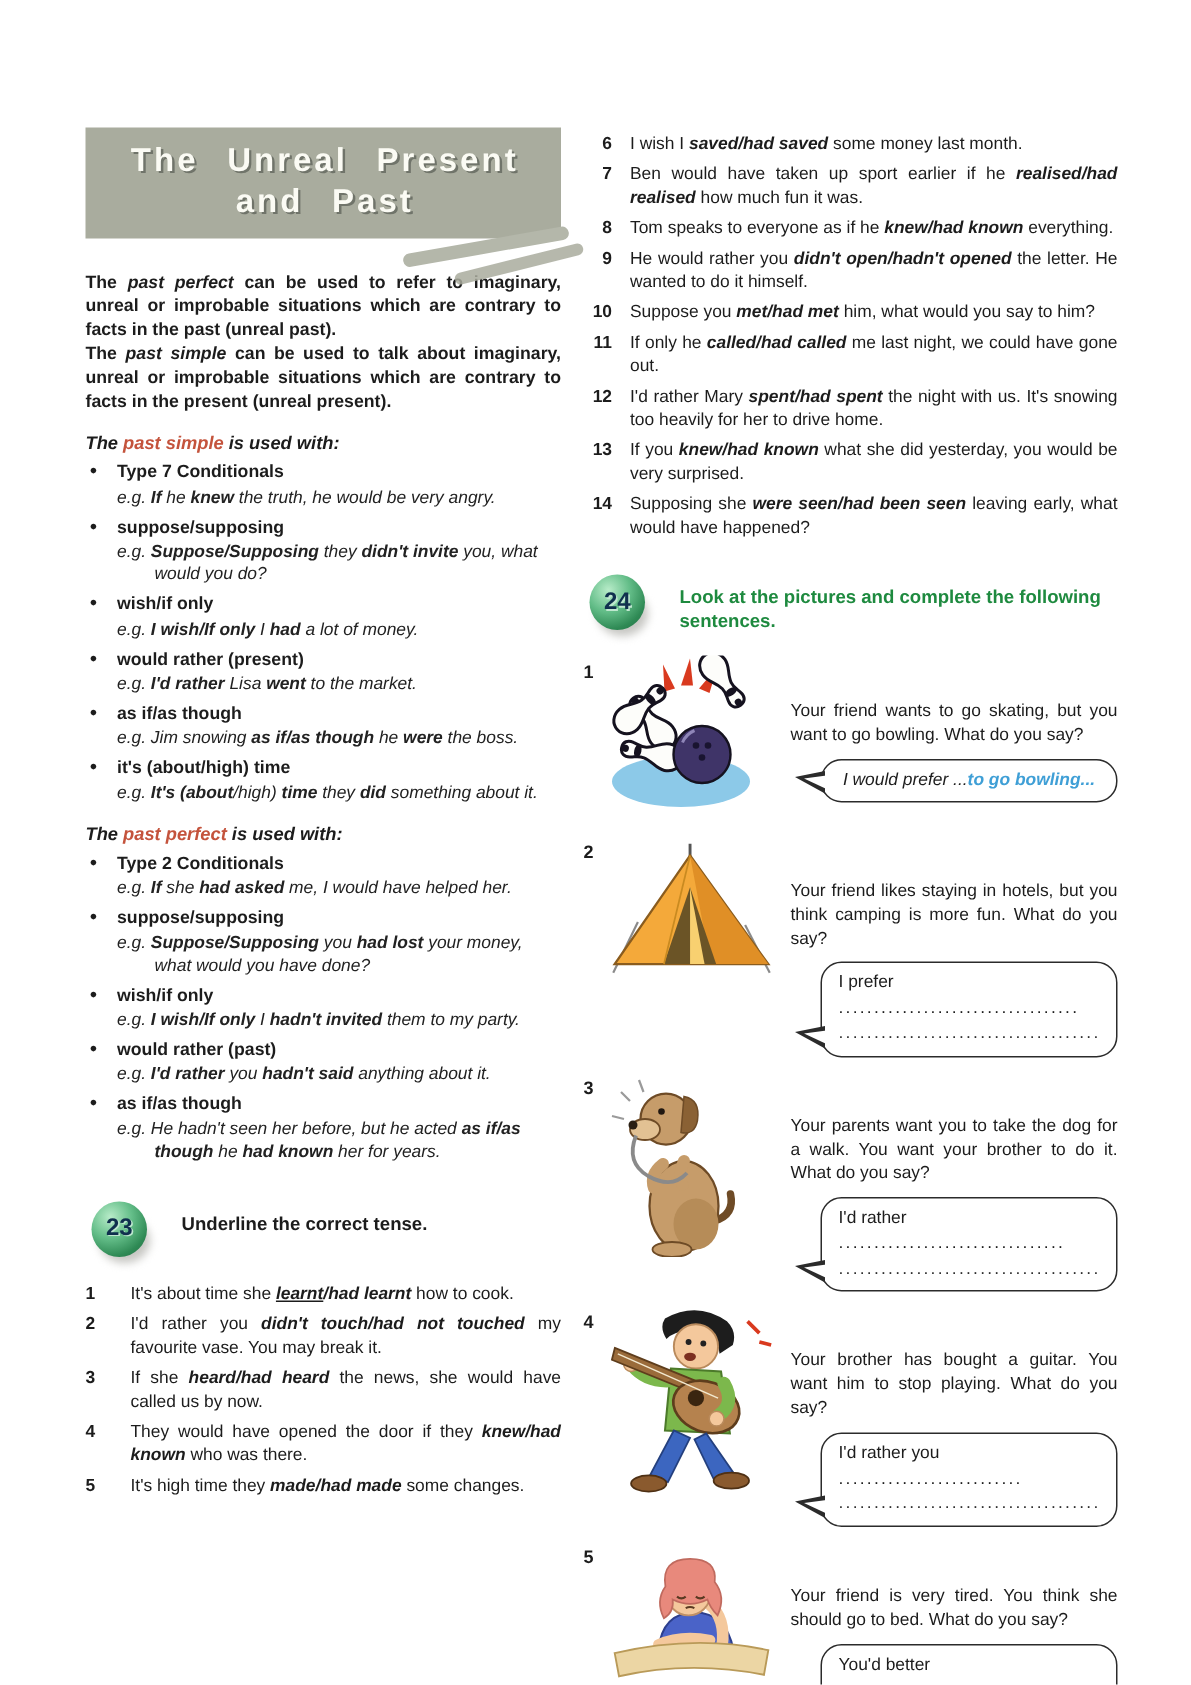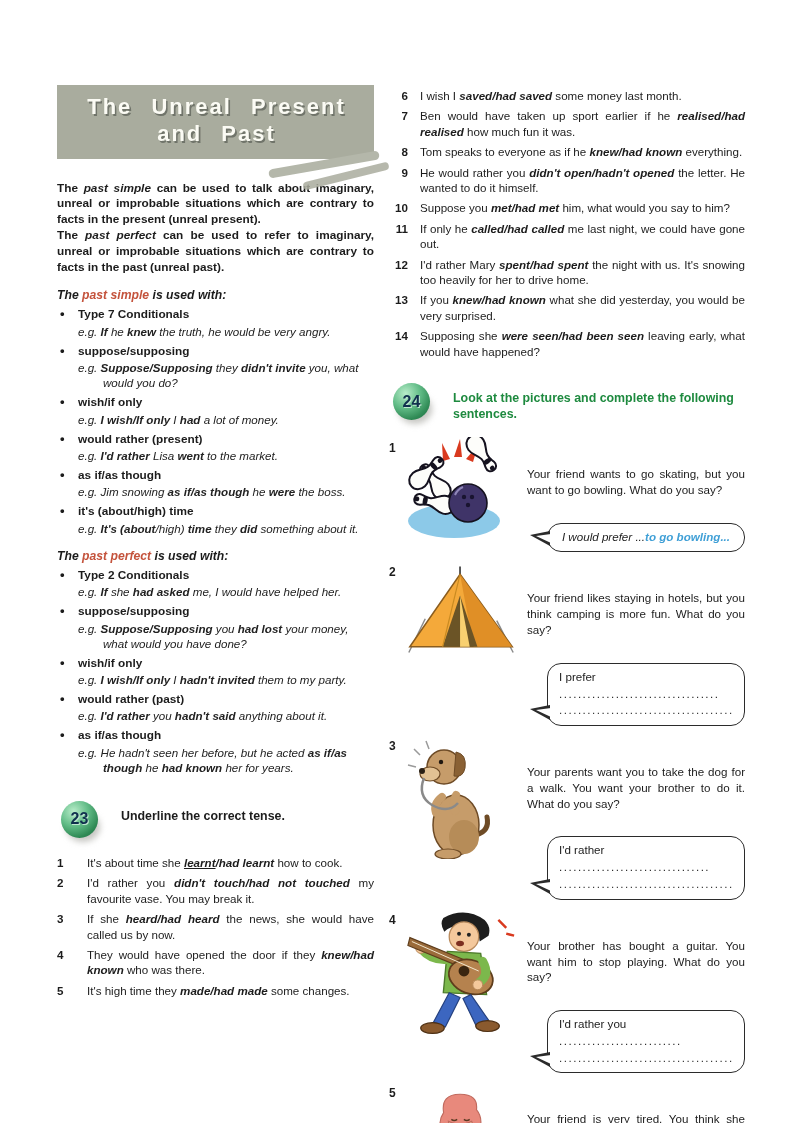--- a/index.html
+++ b/index.html
@@ -41,21 +41,21 @@
   #items-col2 .num{width:19px;margin-right:12px;text-align:right;}
   .itext{flex:1;text-align:justify;}
 
   
   .pic-item{display:flex;margin-top:9px;}
   .pic-col{width:134px;flex-shrink:0;display:flex;align-items:flex-start;}
   .pnum{width:15px;font-weight:700;font-size:12px;padding-top:4px;flex-shrink:0;}
   .pic{flex:1;}
   .pcontent{flex:1;padding-left:4px;}
   .prompt{font-size:11.6px;line-height:1.36;text-align:justify;margin-top:29px;}
-  .bubble-wrap{display:flex;justify-content:flex-end;margin-top:25px;padding-left:18px;}
+  .bubble-wrap{display:flex;justify-content:flex-end;margin-top:8px;padding-left:18px;}
   .bubble{position:relative;border:1.6px solid #2b2b2b;border-radius:14px;background:#fff;
     padding:5px 11px 6px;width:198px;font-size:11.6px;line-height:1.45;box-sizing:border-box;}
   .bubble::before{content:"";position:absolute;left:-18px;bottom:5px;width:0;height:0;
     border-top:4px solid transparent;border-bottom:11px solid transparent;border-right:20px solid #2b2b2b;}
   .bubble::after{content:"";position:absolute;left:-12px;bottom:8px;width:0;height:0;
     border-top:2px solid transparent;border-bottom:7px solid transparent;border-right:15px solid #fff;}
   .bubble.answered{text-align:center;}
   .line2{letter-spacing:1.5px;white-space:nowrap;overflow:hidden;color:#2e2e2e;}
   .line2:empty{display:none;}
 
@@ -75,22 +75,22 @@
   <div class="col-left">
 
     <div class="banner">
       <div class="banner-line">The Unreal Present</div>
       <div class="banner-line">and Past</div>
       <div class="swoosh s1"></div>
       <div class="swoosh s2"></div>
     </div>
 
     <div class="intro">
+      <p class="rich"><span class="s-b">The </span><span class="s-b s-i">past perfect</span><span class="s-b"> can be used to refer to imaginary, unreal or improbable situations which are contrary to facts in the past (unreal past).</span></p>
       <p class="rich"><span class="s-b">The </span><span class="s-b s-i">past simple</span><span class="s-b"> can be used to talk about imaginary, unreal or improbable situations which are contrary to facts in the present (unreal present).</span></p>
-      <p class="rich"><span class="s-b">The </span><span class="s-b s-i">past perfect</span><span class="s-b"> can be used to refer to imaginary, unreal or improbable situations which are contrary to facts in the past (unreal past).</span></p>
     </div>
 
     <div class="sec-heading rich"><span class="s-b">The </span><span class="s-b s-r">past simple</span><span class="s-b"> is used with:</span></div>
     <div class="bullets" id="bullets-0">
   <div class="bullet">
     <div class="term">Type 7 Conditionals</div>
     <div class="example rich"><span class="s-i">e.g. </span><span class="s-b s-i">If</span><span class="s-i"> he </span><span class="s-b s-i">knew</span><span class="s-i"> the truth, he would be very angry.</span></div>
   </div>
 
   <div class="bullet">

